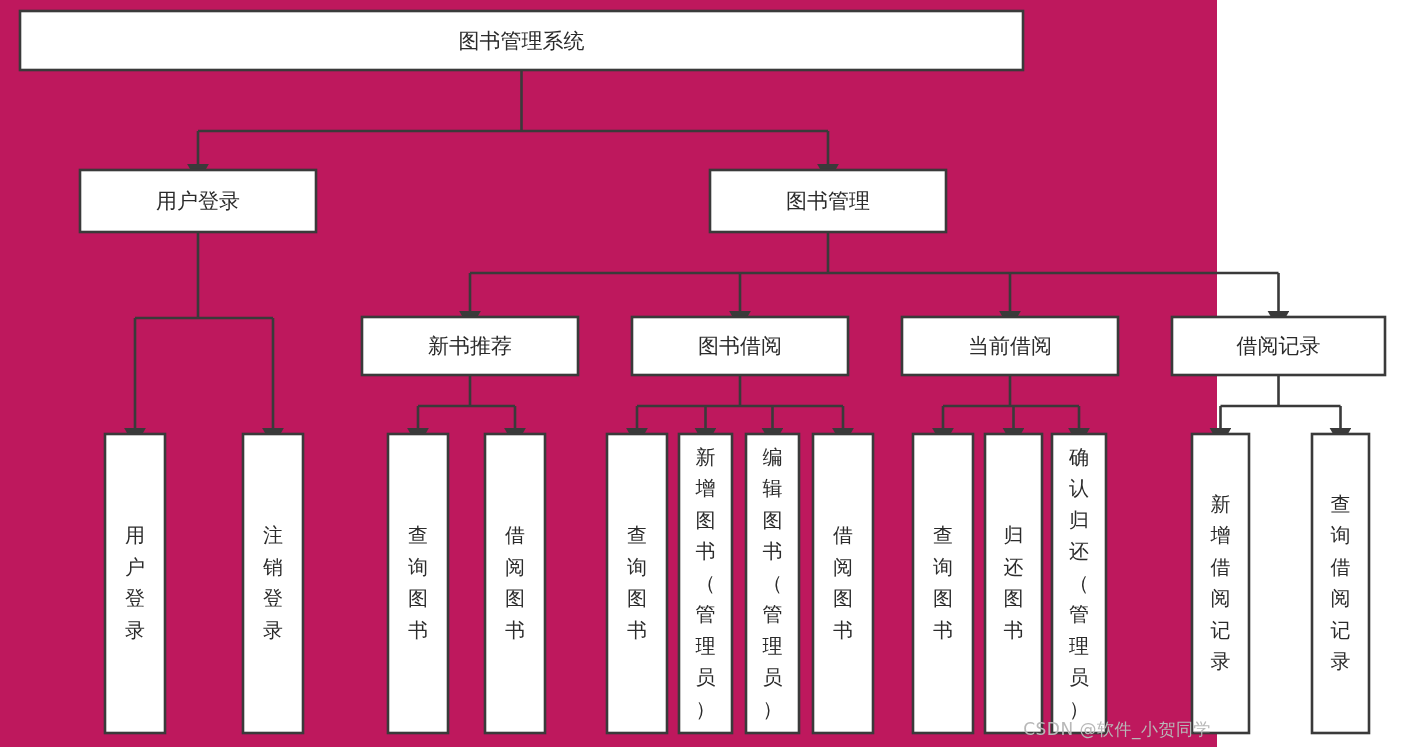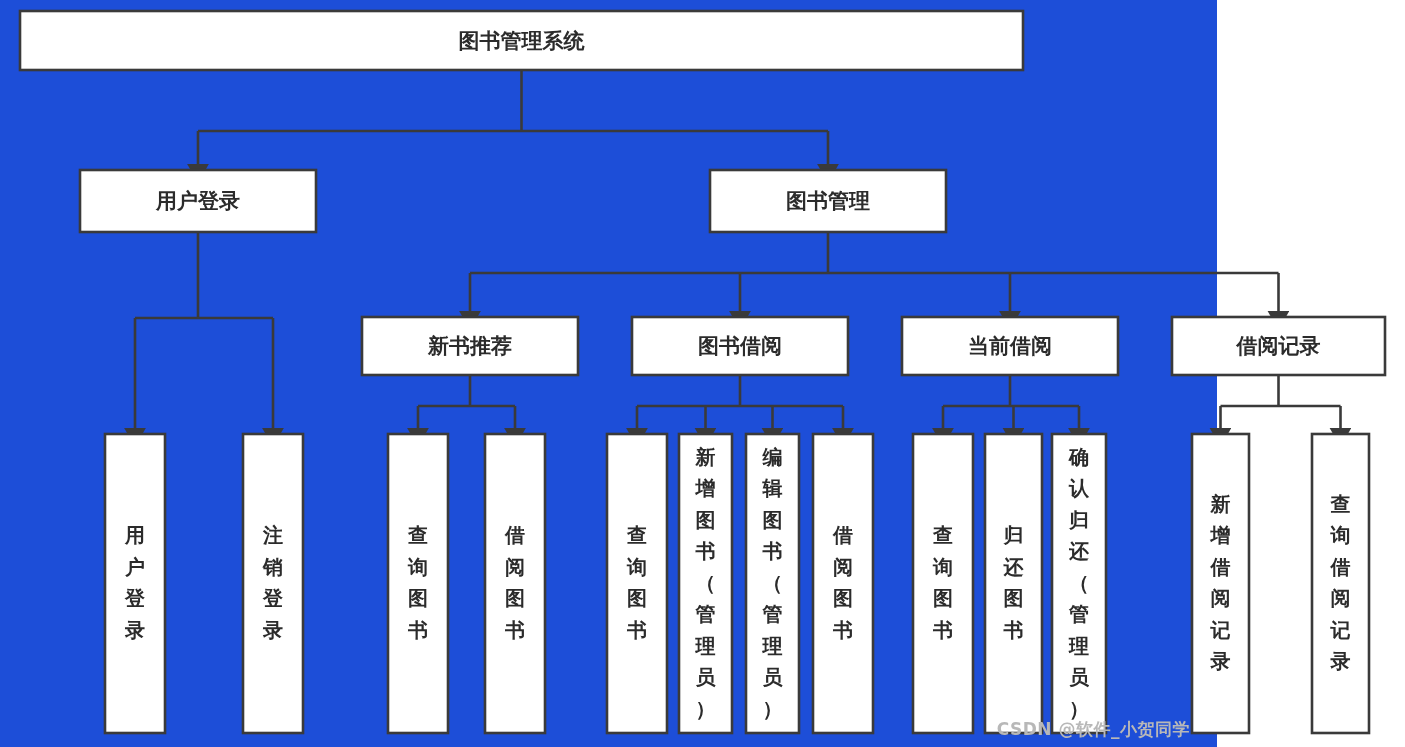--- a/index.html
+++ b/index.html
@@ -1,35 +1,35 @@
 <!DOCTYPE html>
 <html><head>
 <meta charset="utf-8">
 <style>
   html,body{margin:0;padding:0;background:#ffffff;}
   body{
     font-family:"DejaVu Sans","Liberation Sans",sans-serif;
     width:1405px;height:747px;overflow:hidden;position:relative;
   }
-  #stage{position:relative;width:1217px;height:747px;background:#1d4ed8;font-weight:bold;}
+  #stage{position:relative;width:1217px;height:747px;background:#be185d;}
   svg#diagram{position:absolute;left:0;top:0;width:1405px;height:747px;display:block;}
   .node-box{fill:#ffffff;stroke:#3a3a3a;stroke-width:2.6;}
   .link{stroke:#3a3a3a;stroke-width:2.6;fill:none;}
   .arrow-head{fill:#3a3a3a;stroke:none;}
   .node-label{
     fill:#2b2b2b;
     font-family:"DejaVu Sans","Liberation Sans",sans-serif;
     font-size:21px;
     text-anchor:middle;
     dominant-baseline:middle;
   }
   .node-label.vert{font-size:20px;}
   .watermark{
     position:absolute;
-    right:27px;bottom:6px;
+    right:6px;bottom:6px;
     color:#b8b8b8;
     font-size:17px;
     font-family:"DejaVu Sans","Liberation Sans",sans-serif;
     letter-spacing:0.5px;
     white-space:nowrap;
     user-select:none;
   }
 </style>
 </head>
 <body>

